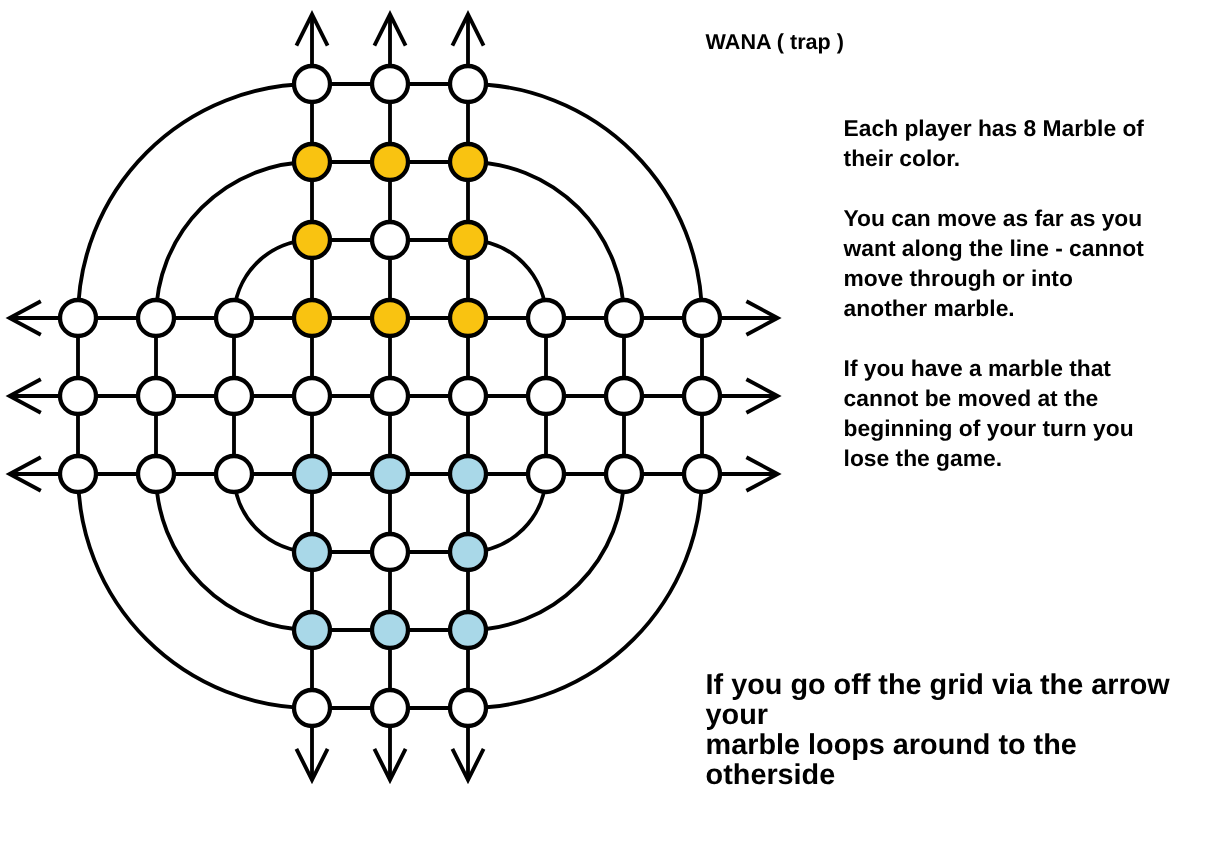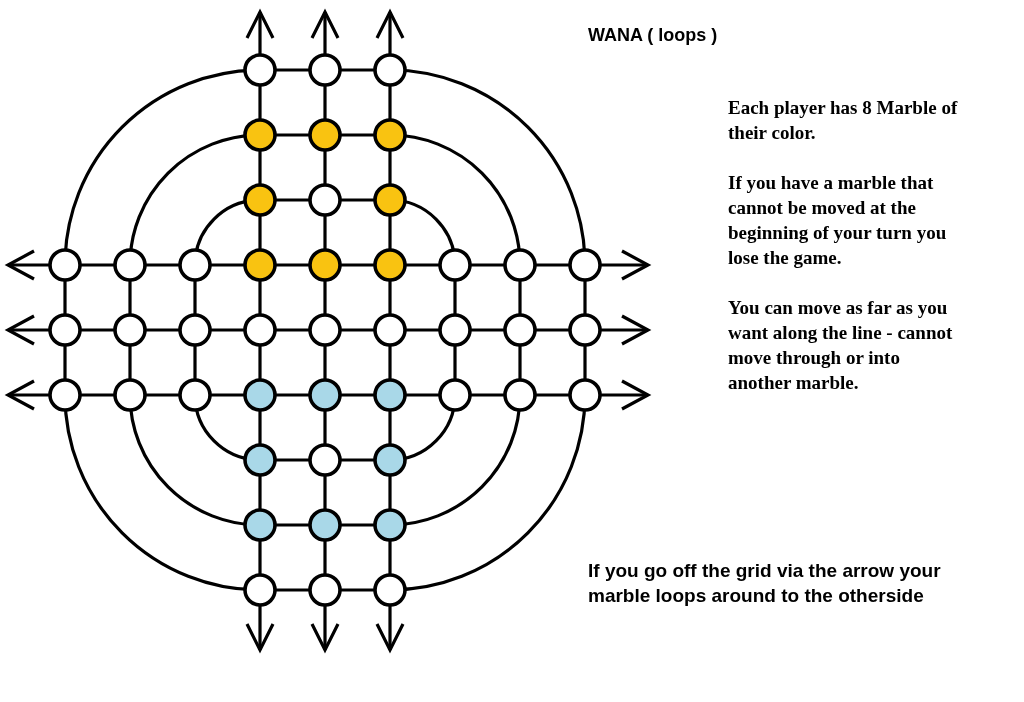--- a/index.html
+++ b/index.html
@@ -37,39 +37,38 @@
     position: absolute;
     left: 588px;
     top: 25px;
     font-size: 18px;
     font-weight: bold;
     color: #000000;
     white-space: nowrap;
   }
   .rules {
     position: absolute;
-    left: 728px;
+    left: 703px;
     top: 95px;
     width: 290px;
     font-size: 19px;
     line-height: 25px;
     font-weight: bold;
     color: #000000;
-    font-family: Liberation Serif, serif;
   }
   .rules p {
     margin: 0 0 25px 0;
     white-space: pre-line;
   }
   .loopnote {
     position: absolute;
     left: 588px;
     top: 558px;
     width: 420px;
-    font-size: 19px;
+    font-size: 24px;
     line-height: 25px;
     font-weight: bold;
     color: #000000;
     white-space: pre-line;
   }
 </style>
 </head>
 <body>
 
 <div class="stage">
@@ -136,31 +135,31 @@
       <circle cx="520" cy="330" r="15" fill="#FFFFFF" class="divit"></circle>
       <circle cx="585" cy="330" r="15" fill="#FFFFFF" class="divit"></circle>
       <circle cx="65" cy="395" r="15" fill="#FFFFFF" class="divit"></circle>
       <circle cx="130" cy="395" r="15" fill="#FFFFFF" class="divit"></circle>
       <circle cx="195" cy="395" r="15" fill="#FFFFFF" class="divit"></circle>
       <circle cx="455" cy="395" r="15" fill="#FFFFFF" class="divit"></circle>
       <circle cx="520" cy="395" r="15" fill="#FFFFFF" class="divit"></circle>
       <circle cx="585" cy="395" r="15" fill="#FFFFFF" class="divit"></circle>
     </svg>
 
-  <div class="title">WANA ( loops )</div>
+  <div class="title">WANA ( trap )</div>
 
   <div class="rules">
     <p>Each player has 8 Marble of
 their color.</p>
+    <p>You can move as far as you
+want along the line - cannot
+move through or into
+another marble.</p>
     <p>If you have a marble that
 cannot be moved at the
 beginning of your turn you
 lose the game.</p>
-    <p>You can move as far as you
-want along the line - cannot
-move through or into
-another marble.</p>
   </div>
 
   <div class="loopnote">If you go off the grid via the arrow your
 marble loops around to the otherside</div>
 
 </div>
 
 </body></html>

